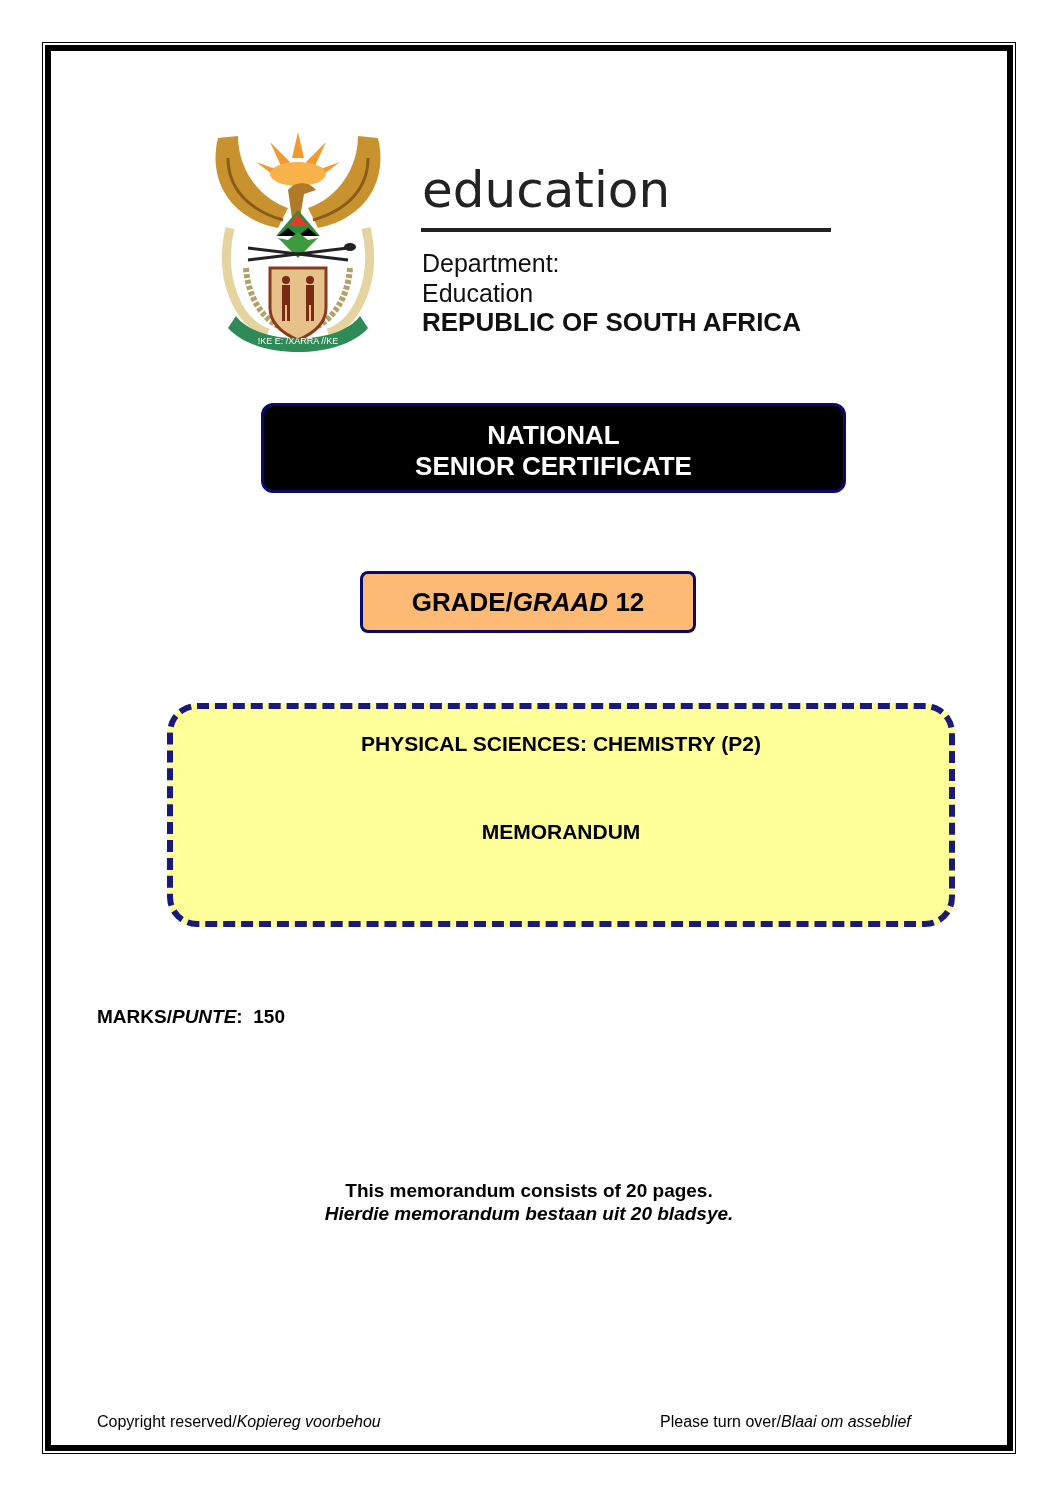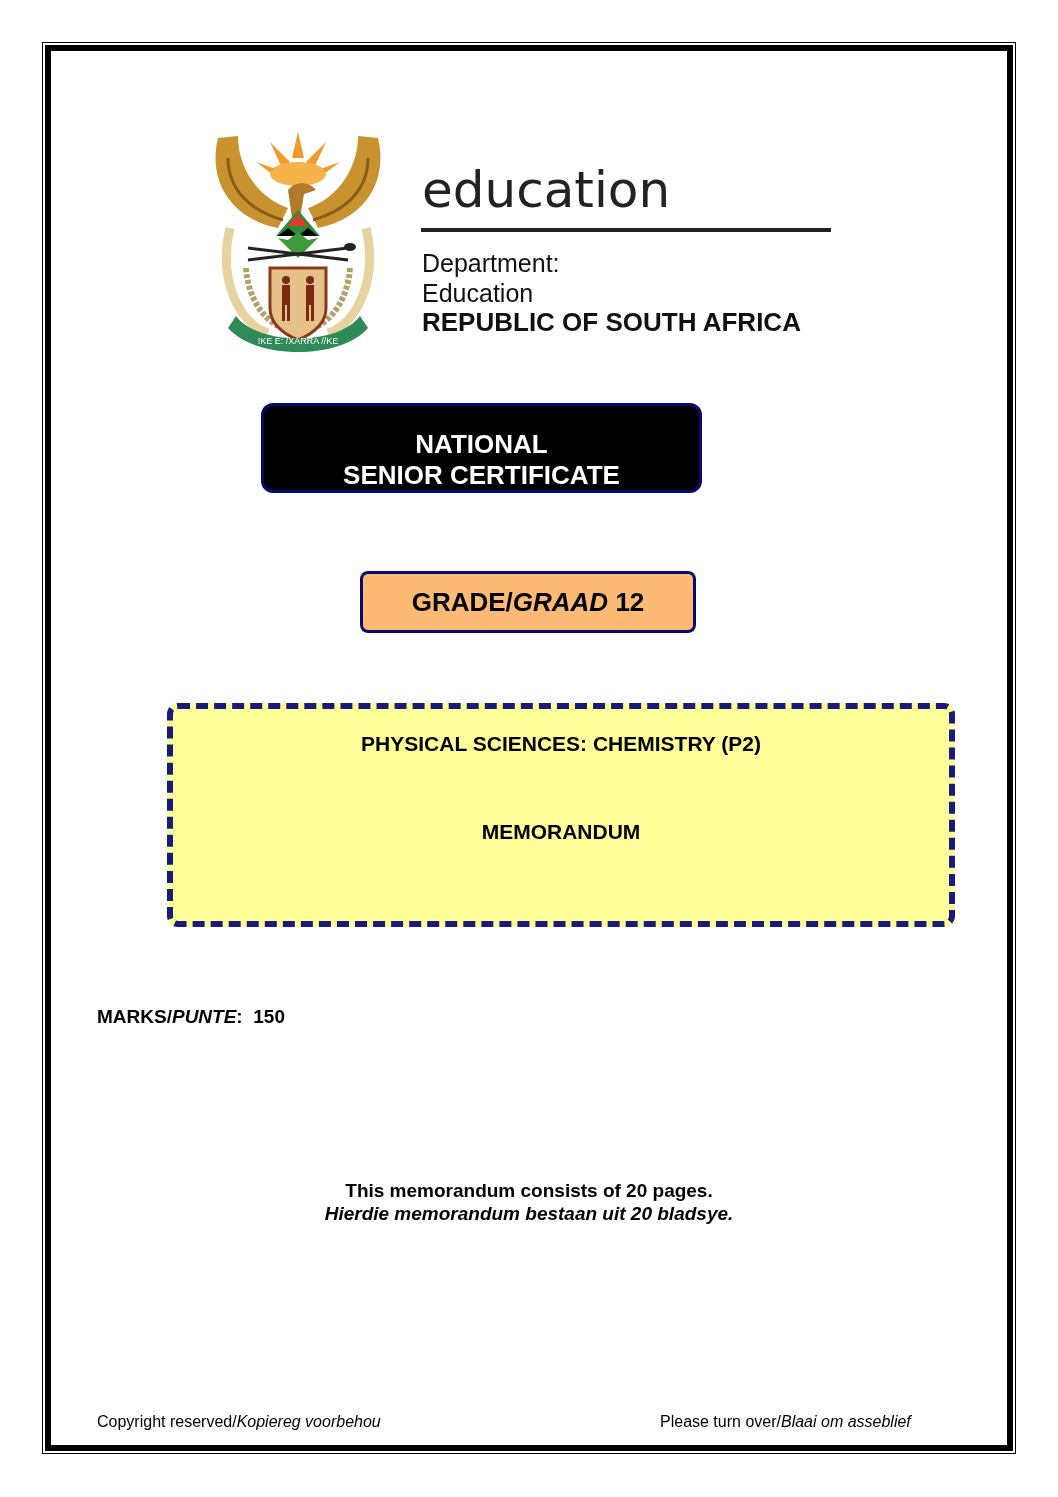--- a/index.html
+++ b/index.html
@@ -8,25 +8,25 @@
   .frame-inner { position:absolute; left:45px; top:45px; width:968px; height:1406px; border:6px solid #000; box-sizing:border-box; }
 
   .crest { position:absolute; left:208px; top:128px; width:180px; height:225px; }
   .edu-word { position:absolute; left:422px; top:160px; font-family:"DejaVu Sans", sans-serif; font-size:50px; color:#222; letter-spacing:0px; line-height:60px; }
   .edu-rule { position:absolute; left:421px; top:228px; width:410px; height:4px; background:#222; }
   .dept-line { position:absolute; left:422px; font-size:25px; color:#111; line-height:30px; }
   .dept-1 { top:248px; }
   .dept-2 { top:278px; }
   .dept-3 { top:307px; font-weight:bold; font-size:26px; }
 
-  .nsc-box { position:absolute; left:261px; top:403px; width:441px; height:90px; background:#000; border:3px solid #0a0a6e; border-radius:12px; box-sizing:border-box; color:#fff; text-align:center; font-weight:bold; font-size:26px; line-height:31px; padding-top:23px; }
+  .nsc-box { position:absolute; left:261px; top:403px; width:585px; height:90px; background:#000; border:3px solid #0a0a6e; border-radius:12px; box-sizing:border-box; color:#fff; text-align:center; font-weight:bold; font-size:26px; line-height:31px; padding-top:14px; }
 
   .grade-box { position:absolute; left:360px; top:571px; width:336px; height:62px; background:#fdba74; border:3px solid #0a0a6e; border-radius:8px; box-sizing:border-box; text-align:center; font-weight:bold; font-size:26px; line-height:56px; }
 
-  .subject-box { position:absolute; left:167px; top:703px; width:788px; height:224px; background:#ffff99; border:6px dashed #1a1a7a; border-radius:11px; box-sizing:border-box; text-align:center; font-weight:bold; font-size:21px; }
+  .subject-box { position:absolute; left:167px; top:703px; width:788px; height:224px; background:#ffff99; border:6px dashed #1a1a7a; border-radius:30px; box-sizing:border-box; text-align:center; font-weight:bold; font-size:21px; }
   .subject-box .l1 { position:absolute; left:0; right:0; top:22px; line-height:26px; }
   .subject-box .l2 { position:absolute; left:0; right:0; top:49px; line-height:26px; font-style:italic; }
   .subject-box .l3 { position:absolute; left:0; right:0; top:110px; line-height:26px; }
   .subject-box .l4 { position:absolute; left:0; right:0; top:155px; line-height:26px; }
 
   .marks { position:absolute; left:97px; top:1005px; font-weight:bold; font-size:19px; line-height:24px; }
   .pages { position:absolute; left:0; width:1058px; text-align:center; font-weight:bold; font-size:19px; line-height:22px; }
   .pages-1 { top:1180px;text-align:center; }
   .pages-2 { top:1203px; font-style:italic; }
 

